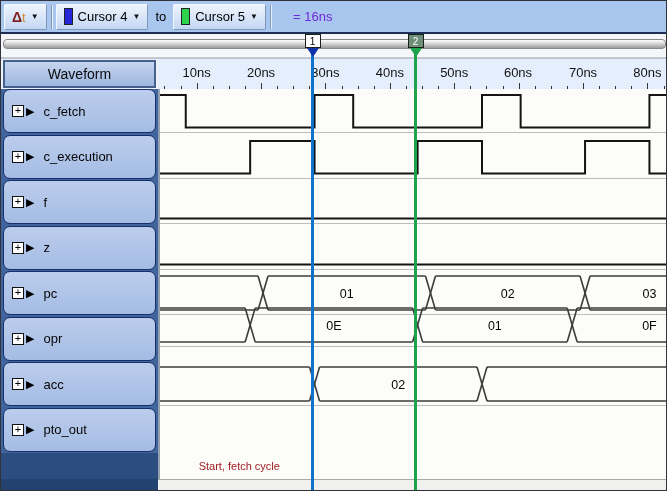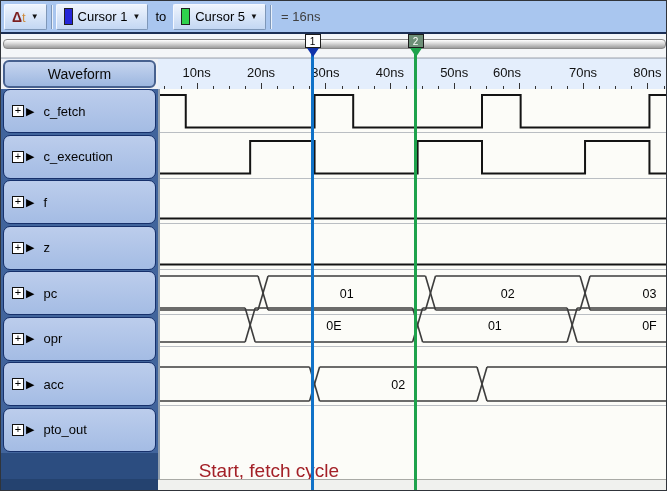--- a/index.html
+++ b/index.html
@@ -11,50 +11,50 @@
            border-bottom:2px solid #1b2f55;display:flex;align-items:center;padding:2px 3px;gap:3px;}
   .tb-btn{display:flex;align-items:center;gap:5px;height:26px;padding:0 7px;
           background:linear-gradient(#eef4fd,#c3d7f3);border:1px solid;
           border-color:#f4f8ff #7e97b8 #7e97b8 #f4f8ff;border-radius:2px;font-size:13px;color:#000;cursor:pointer;}
   .tb-sep{width:1px;height:24px;background:#7e97b8;margin:0 1px;box-shadow:1px 0 0 #e8f0fa;}
   .delta-sym{color:#7c1f1f;font-size:14px;font-weight:bold;}
   .delta-sub{color:#cf8b3a;font-size:13px;}
   .dd-arrow{font-size:8px;color:#111;line-height:1;}
   .swatch{width:9px;height:17px;border:1px solid #222;display:inline-block;}
   .tb-text{font-size:13px;color:#000;padding:0 4px;}
-  .tb-value{font-size:13px;color:#404040;padding:0 6px;}
+  .tb-value{font-size:13px;color:#6d28d9;padding:0 6px;margin-left:12px;}
   
   .track-strip{position:absolute;left:0;top:33px;width:667px;height:24px;background:#f4f6f8;
                border-bottom:1px solid #c9ccd2;}
   .track{position:absolute;left:2px;right:2px;top:5px;height:10px;border:1px solid #8a8a8a;border-radius:4px;
          background:linear-gradient(#ffffff,#dcdcdc 40%,#9c9c9c);}
   
   .header-row{position:absolute;left:0;top:57px;width:667px;height:31px;background:#e4eefc;border-top:1px solid #b9c2cf;}
   .header-left{position:absolute;left:0;top:0;width:157px;height:31px;background:#eef1f6;}
-  .wave-header-btn{position:absolute;left:2px;top:1px;width:153px;height:28px;border-radius:6px;
+  .wave-header-btn{position:absolute;left:2px;top:1px;width:153px;height:28px;border-radius:0;
         background:linear-gradient(#c6d5ef,#9db7e0);border:2px solid #47618f;
         display:flex;align-items:center;justify-content:center;font-size:14px;color:#0a0a0a;cursor:pointer;}
   .ruler{position:absolute;left:157px;top:0;width:510px;height:31px;}
   .ruler .rlabel{position:absolute;bottom:10px;transform:translateX(-50%);font-size:13px;color:#111;white-space:nowrap;}
   .ruler .tick{position:absolute;bottom:0;width:1px;background:#333;}
   
   .panel-col{position:absolute;left:0;top:88px;width:157px;height:390px;background:#41649c;}
   .panel-bottom{position:absolute;left:0;top:364px;width:157px;height:26px;background:#2c4d80;}
   .prow{position:absolute;left:2px;width:153px;height:44px;border-radius:7px;
         background:linear-gradient(#bccdec,#a4bce4);border:1.5px solid #16306b;
         display:flex;align-items:center;padding-left:8px;gap:2px;cursor:pointer;}
   .plusbox{width:12px;height:12px;border:1.2px solid #111;background:#fff;color:#000;
            font-size:11px;line-height:9px;text-align:center;flex:0 0 auto;}
   .tri-icon{color:#000;font-size:11px;line-height:1;margin-right:7px;flex:0 0 auto;}
   .sig-name{font-size:13px;color:#050505;}
   .wave-col{position:absolute;left:157px;top:88px;width:510px;height:390px;background:#fcfcf8;
             border-left:2px solid #93a0ae;}
   .lane{position:absolute;left:0;width:508px;height:44px;border-bottom:1.5px solid #babec3;}
   .lane svg{display:block;}
-  .annot{position:absolute;font-size:19px;white-space:nowrap;}
+  .annot{position:absolute;font-size:11px;white-space:nowrap;}
   
   .bottom-strip-left{position:absolute;left:0;top:478px;width:157px;height:13px;background:#24426f;}
   .bottom-strip-right{position:absolute;left:157px;top:478px;width:510px;height:13px;background:#f0f1ee;border-top:1px solid #a9aaa6;}
   
   .cursor-line{position:absolute;top:48px;height:443px;width:3px;cursor:ew-resize;}
   .flag-box{position:absolute;top:33px;width:16px;height:14px;border:1.5px solid #1d1d1d;
             font-size:10px;display:flex;align-items:center;justify-content:center;cursor:pointer;z-index:6;}
   .flag-tri{position:absolute;top:47px;width:0;height:0;border-left:6px solid transparent;
             border-right:6px solid transparent;border-top:9px solid #000;z-index:6;}
 </style>
@@ -64,21 +64,21 @@
 <div class="app">
 
   <div class="toolbar">
     <div class="tb-btn">
       <span><span class="delta-sym">Δ</span><span class="delta-sub">t</span></span>
       <span class="dd-arrow">▼</span>
     </div>
     <div class="tb-sep"></div>
     <div class="tb-btn">
       <span class="swatch" id="sw1" style="background: rgb(36, 38, 216);"></span>
-      <span>Cursor 1</span>
+      <span>Cursor 4</span>
       <span class="dd-arrow">▼</span>
     </div>
     <span class="tb-text">to</span>
     <div class="tb-btn">
       <span class="swatch" id="sw2" style="background: rgb(47, 210, 76);"></span>
       <span>Cursor 5</span>
       <span class="dd-arrow">▼</span>
     </div>
     <div class="tb-sep"></div>
     <span class="tb-value">= 16ns</span>
@@ -121,21 +121,21 @@
         <div class="rlabel" style="left: 38.64px;">10ns</div>
         <div class="tick" style="left: 103.04px; height: 7px;"></div>
         <div class="rlabel" style="left: 103.04px;">20ns</div>
         <div class="tick" style="left: 167.44px; height: 7px;"></div>
         <div class="rlabel" style="left: 167.44px;">30ns</div>
         <div class="tick" style="left: 231.84px; height: 7px;"></div>
         <div class="rlabel" style="left: 231.84px;">40ns</div>
         <div class="tick" style="left: 296.24px; height: 7px;"></div>
         <div class="rlabel" style="left: 296.24px;">50ns</div>
         <div class="tick" style="left: 360.64px; height: 7px;"></div>
-        <div class="rlabel" style="left: 349px; text-align: center;">60ns</div>
+        <div class="rlabel" style="left: 360px; text-align: center;">60ns</div>
         <div class="tick" style="left: 425.04px; height: 7px;"></div>
         <div class="rlabel" style="left: 425.04px;">70ns</div>
         <div class="tick" style="left: 489.44px; height: 7px;"></div>
         <div class="rlabel" style="left: 489.44px;">80ns</div>
       </div>
   </div>
 
   <div class="panel-col" id="panel">
     <div class="panel-bottom"></div>
   <div class="prow" style="top: 0px;">

